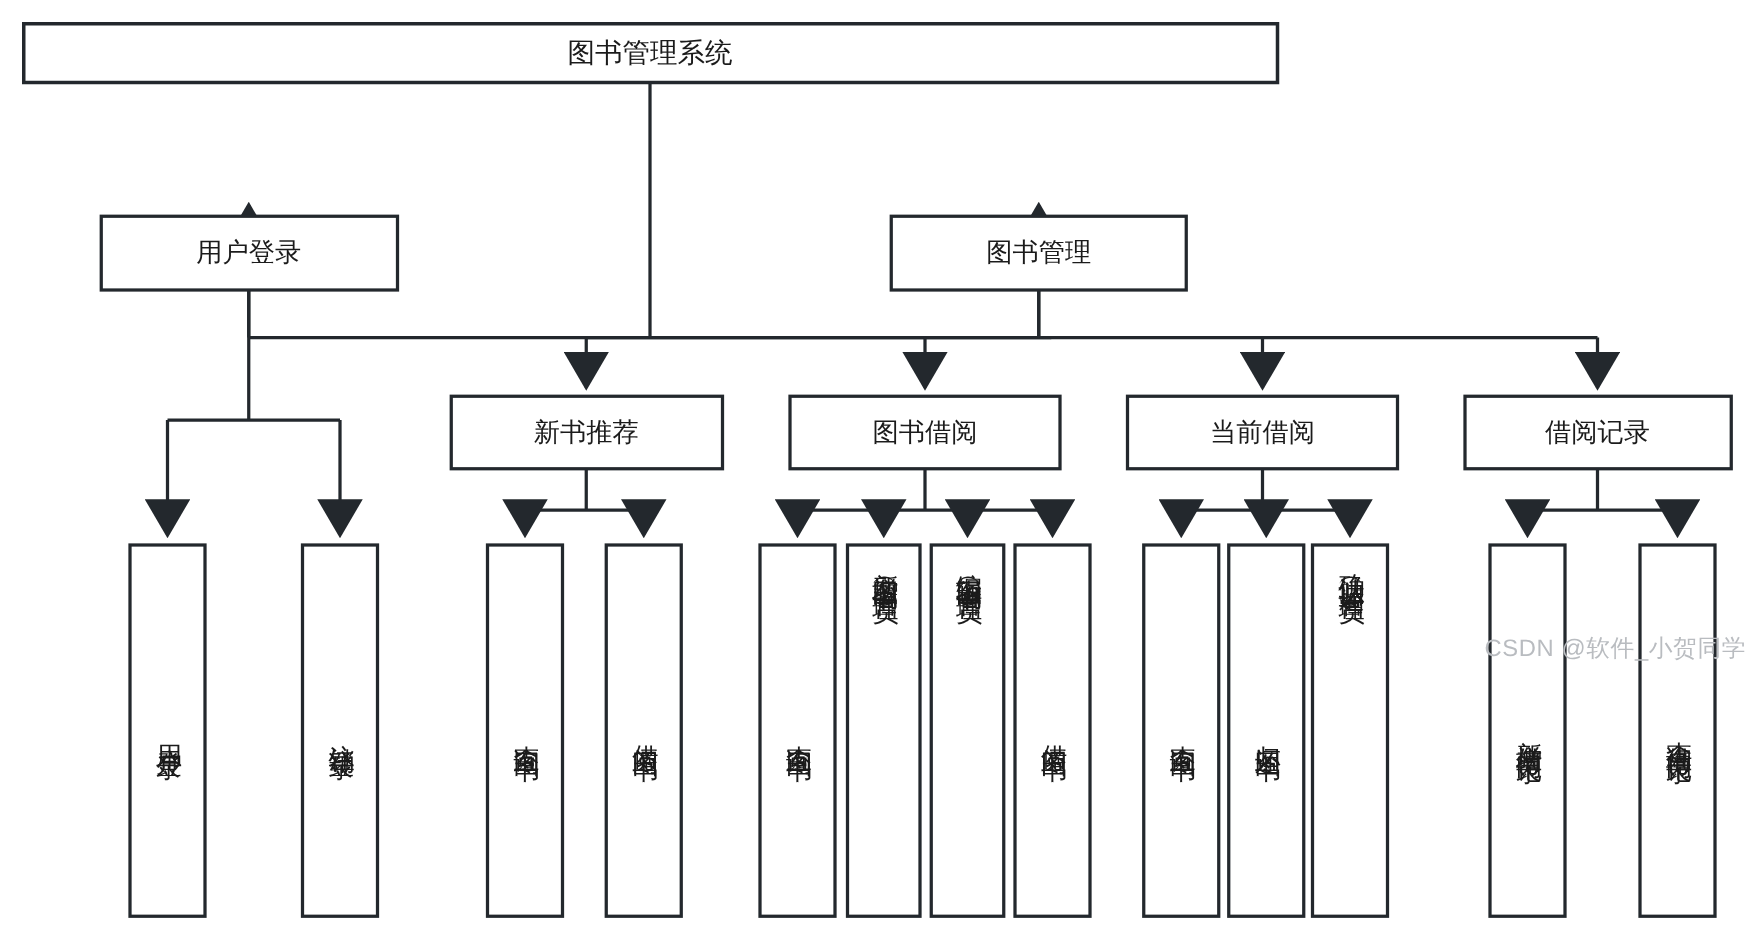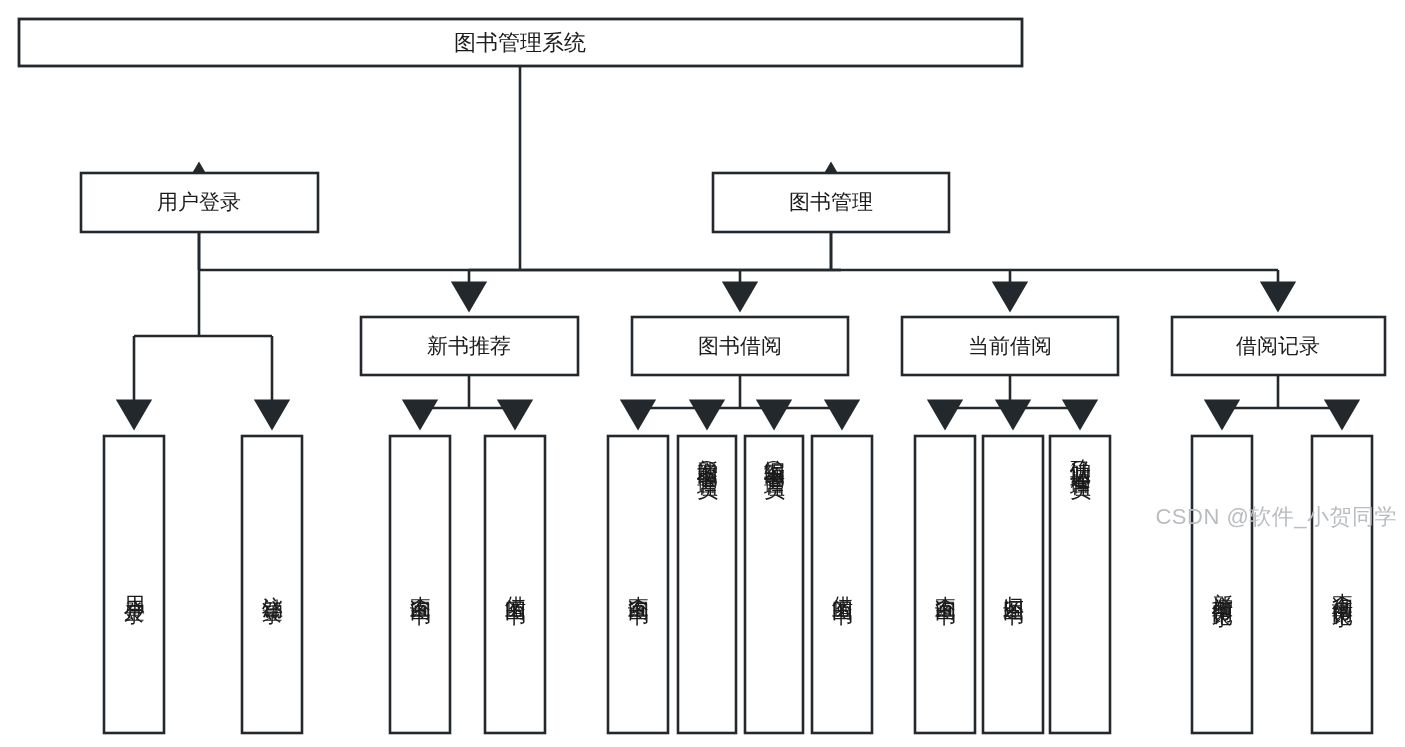--- a/index.html
+++ b/index.html
@@ -72,21 +72,21 @@
     letter-spacing: 3px;
     color: #1b1b1b;
     white-space: nowrap;
     text-align: center;
   }
   .watermark {
     position: absolute;
     right: 8px;
     bottom: 6px;
     font-family: "Liberation Sans", "DejaVu Sans", sans-serif;
-    font-size: 22px;
+    font-size: 19px;
     color: #b9bcc0;
     letter-spacing: 0.5px;
     white-space: nowrap;
   }
 </style>
 </head>
 <body>
 
 <div id="diagram-root">
 

